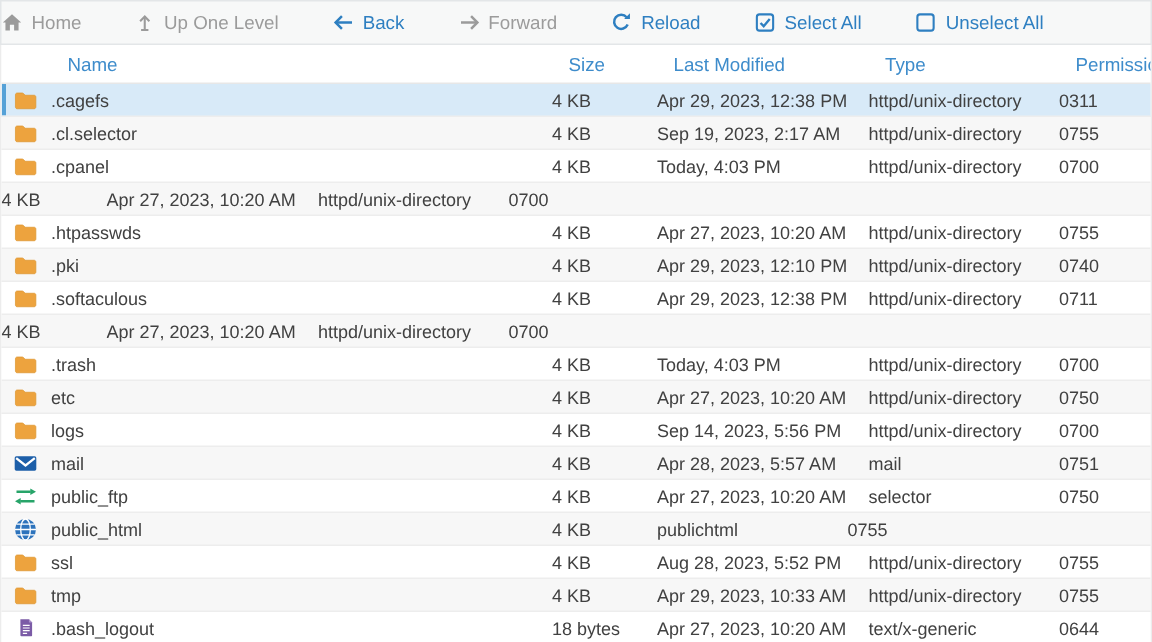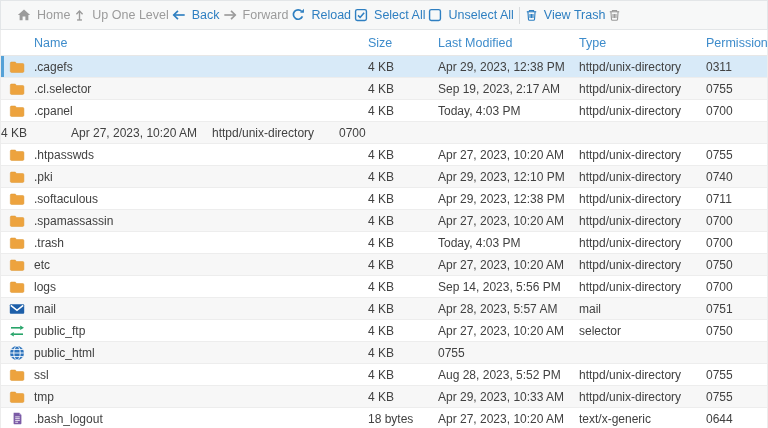--- a/index.html
+++ b/index.html
@@ -9,35 +9,35 @@
     font-family:"Liberation Sans", sans-serif;
     background:#ffffff; color:#414141;
     -webkit-font-smoothing:antialiased;
   }
 
   
   .toolbar {
     height:30px; background:#f7f8f8;
     border:1px solid #e3e6e8;
     display:flex; align-items:center;
-    padding:0 16px; gap:3px;
+    padding:0 0; gap:36px;
     font-size:12.5px;
   }
   .tb-item { display:flex; align-items:center; gap:6px; cursor:pointer; white-space:nowrap; }
   .tb-item.enabled  { color:#2e7fc1; }
   .tb-item.disabled { color:#9b9b9b; }
   .tb-item .icon { display:flex; align-items:center; }
   .tb-divider { width:1px; height:17px; background:#d8dbdd; margin:0 2px; }
 
   
   .table-wrap { border-left:1px solid #ececec; border-right:1px solid #ececec; }
   .table-header {
     display:flex; align-items:center; height:26px;
     font-size:12.5px; color:#3e8ccb;
-    border-bottom:1px solid #e7e7e7; background:#fff;
+    border-bottom:1px solid #e7e7e7; background:#fff;padding-left:11px;
   }
   .cell { white-space:nowrap; overflow:hidden; }
   .col-name { flex:0 0 367px; }
   .col-size { flex:0 0 70px; }
   .col-mod  { flex:0 0 141px; }
   .col-type { flex:0 0 127px; }
   .col-perm { flex:1 1 auto; }
   .hdr-name { padding-left:33px; }
 
   .row {
@@ -245,28 +245,20 @@
             </svg>
           </span>
           <span>.softaculous</span>
         </div>
         <div class="cell col-size">4 KB</div>
         <div class="cell col-mod">Apr 29, 2023, 12:38 PM</div>
         <div class="cell col-type">httpd/unix-directory</div>
         <div class="cell col-perm">0711</div>
       </div>
       <div class="row">
-        <div class="cell col-name name-cell">
-          <span class="icon">
-            <svg viewBox="0 0 16 16" width="16" height="16">
-              <path d="M1.3 4.2c0-.7.5-1.2 1.2-1.2h3.3c.4 0 .7.2.9.4l1 1.1h6c.7 0 1.2.5 1.2 1.2v6.6c0 .7-.5 1.2-1.2 1.2H2.5c-.7 0-1.2-.5-1.2-1.2z" fill="#eda33e" stroke="#dd9732" stroke-width="0.5"></path>
-            </svg>
-          </span>
-          <span>.spamassassin</span>
-        </div>
         <div class="cell col-size">4 KB</div>
         <div class="cell col-mod">Apr 27, 2023, 10:20 AM</div>
         <div class="cell col-type">httpd/unix-directory</div>
         <div class="cell col-perm">0700</div>
       </div>
       <div class="row">
         <div class="cell col-name name-cell">
           <span class="icon">
             <svg viewBox="0 0 16 16" width="16" height="16">
               <path d="M1.3 4.2c0-.7.5-1.2 1.2-1.2h3.3c.4 0 .7.2.9.4l1 1.1h6c.7 0 1.2.5 1.2 1.2v6.6c0 .7-.5 1.2-1.2 1.2H2.5c-.7 0-1.2-.5-1.2-1.2z" fill="#eda33e" stroke="#dd9732" stroke-width="0.5"></path>
@@ -350,20 +342,21 @@
                 <ellipse cx="8" cy="8" rx="3.2" ry="7"></ellipse>
                 <path d="M1 8h14"></path>
                 <path d="M1.9 4.4h12.2"></path>
                 <path d="M1.9 11.6h12.2"></path>
               </g>
             </svg>
           </span>
           <span>public_html</span>
         </div>
         <div class="cell col-size">4 KB</div>
+        <div class="cell col-type">publichtml</div>
         <div class="cell col-perm">0755</div>
       </div>
       <div class="row">
         <div class="cell col-name name-cell">
           <span class="icon">
             <svg viewBox="0 0 16 16" width="16" height="16">
               <path d="M1.3 4.2c0-.7.5-1.2 1.2-1.2h3.3c.4 0 .7.2.9.4l1 1.1h6c.7 0 1.2.5 1.2 1.2v6.6c0 .7-.5 1.2-1.2 1.2H2.5c-.7 0-1.2-.5-1.2-1.2z" fill="#eda33e" stroke="#dd9732" stroke-width="0.5"></path>
             </svg>
           </span>
           <span>ssl</span>

